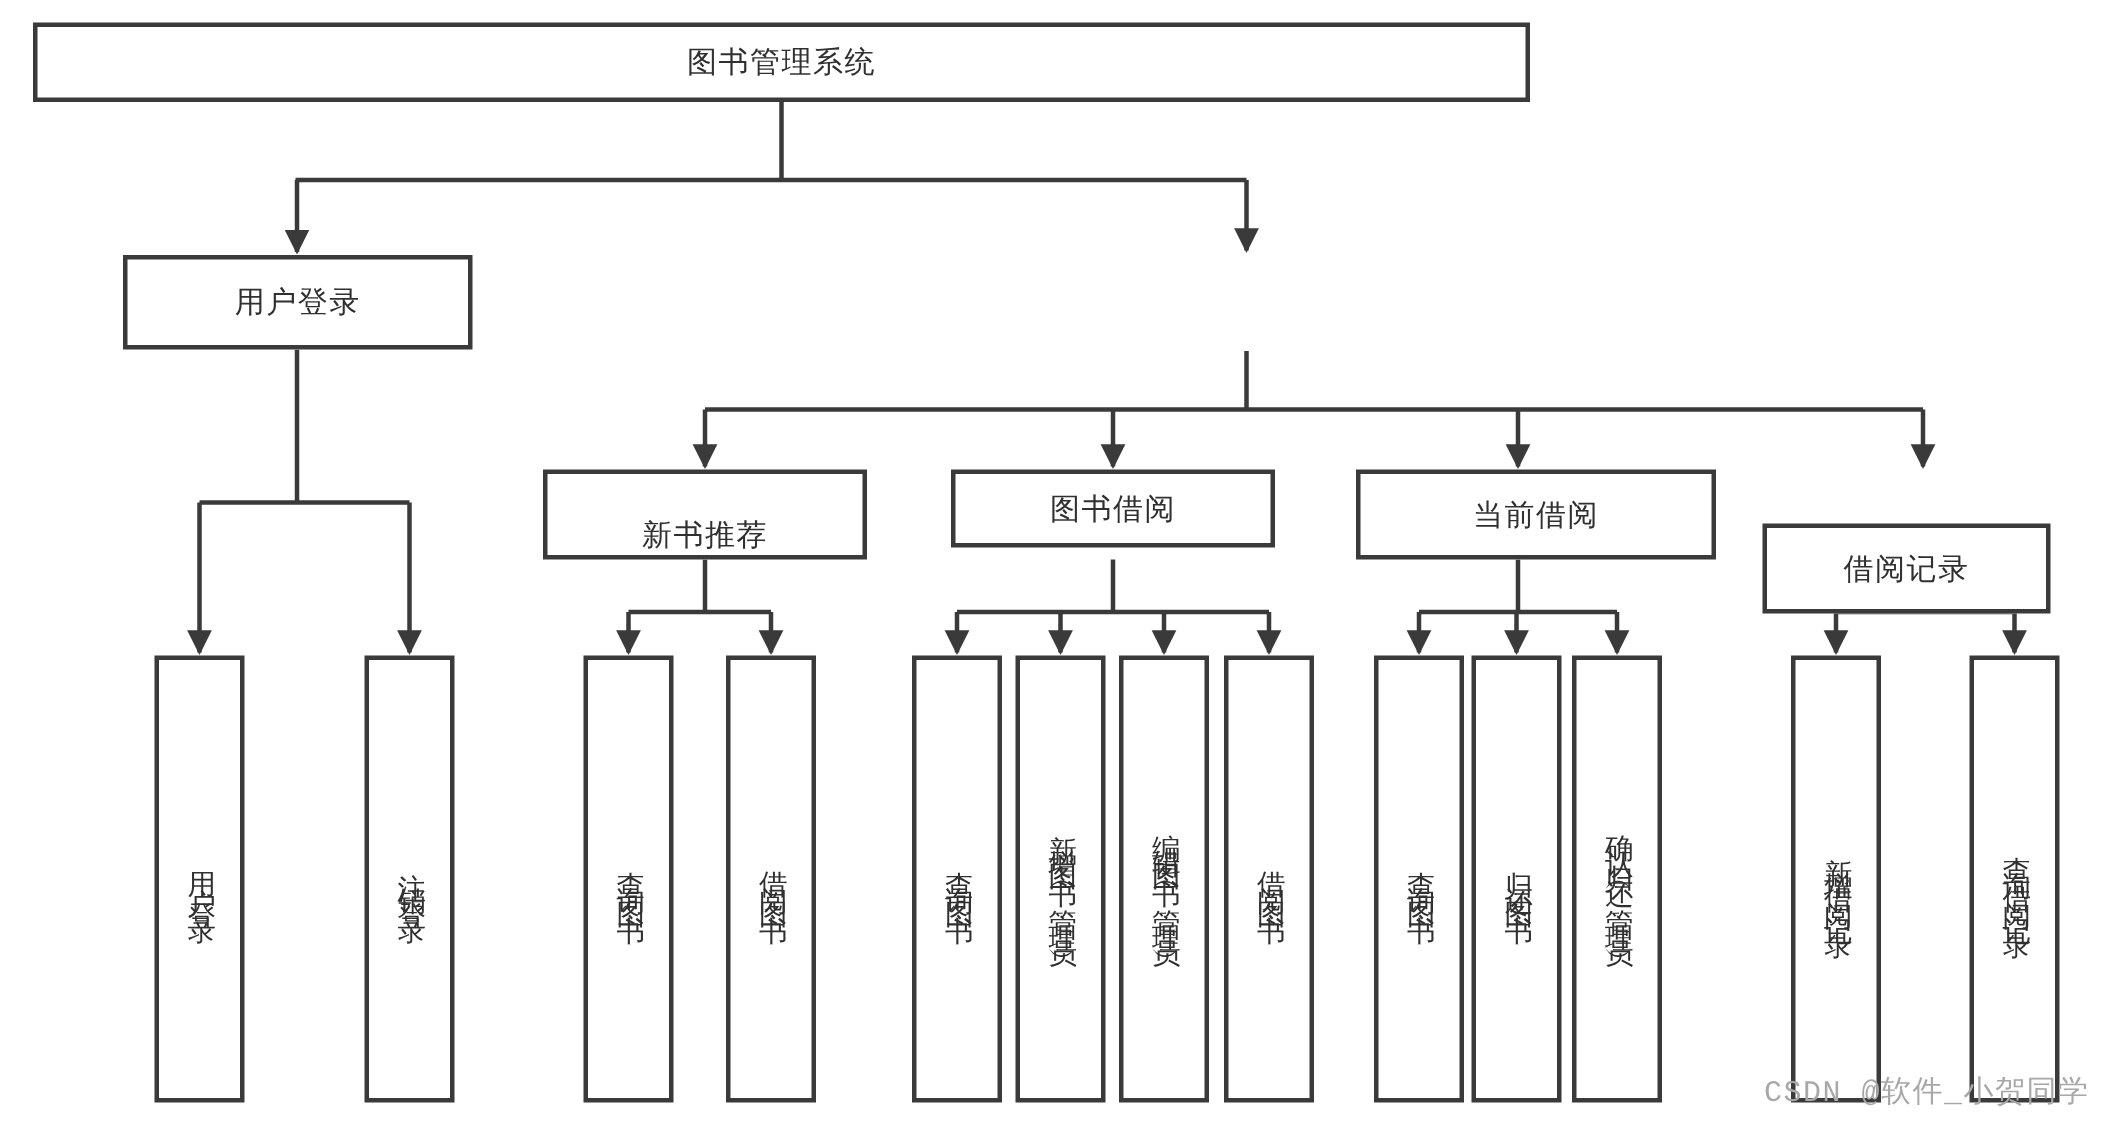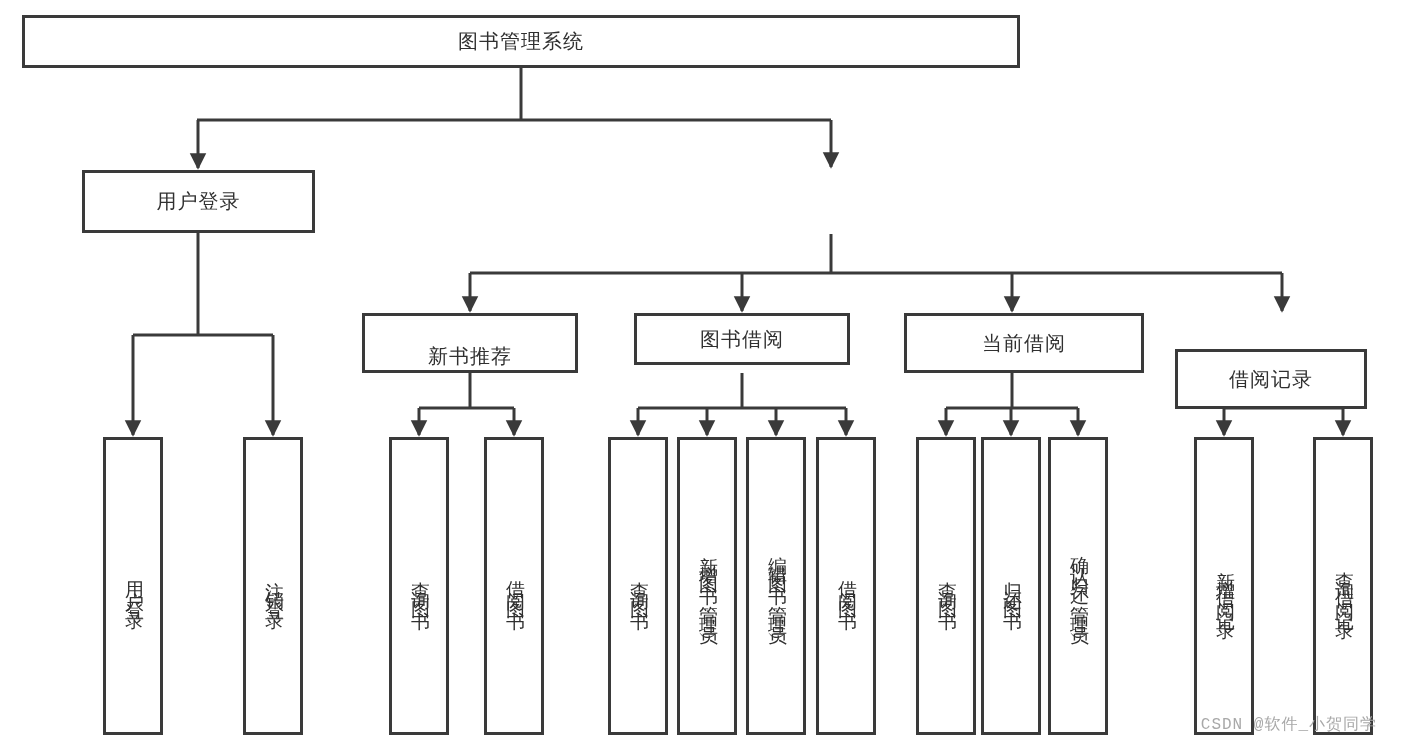--- a/index.html
+++ b/index.html
@@ -44,22 +44,22 @@
     writing-mode: vertical-rl;
     text-orientation: mixed;
     font-size: 19px;
     letter-spacing: 10px;
     line-height: 1;
   }
   .vbox span { display: block; }
   .watermark {
     position: absolute;
     top: 714px;
-    right: 28px;
-    font-size: 16px;
+    right: 12px;
+    font-size: 20px;
     letter-spacing: 1px;
     color: var(--wm);
     white-space: nowrap;
   }
 </style>
 </head>
 <body>
 
 <div class="canvas">
 

